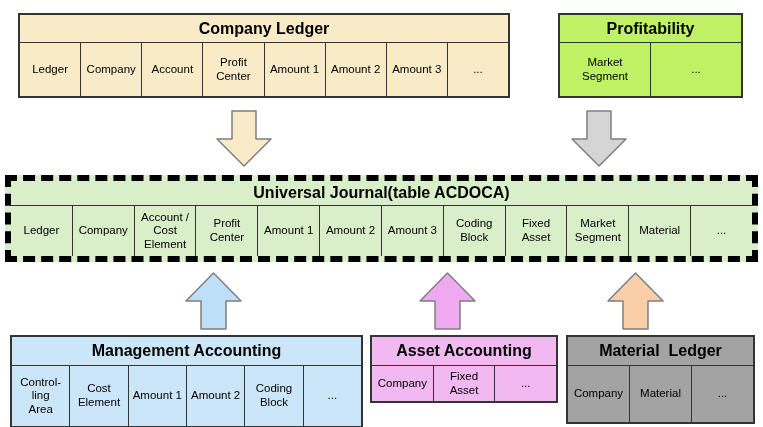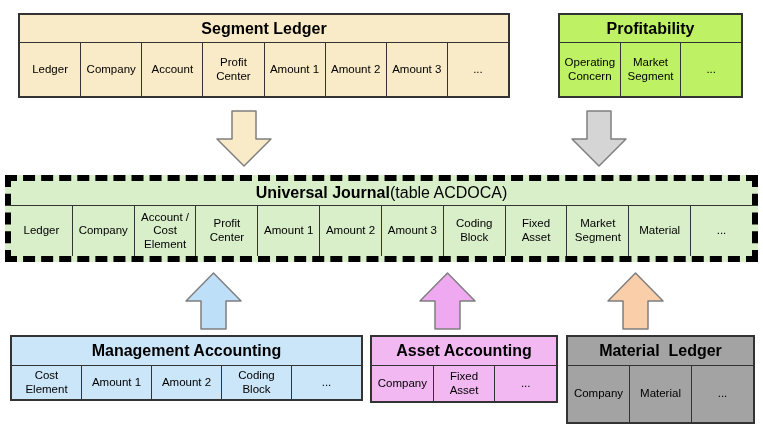--- a/index.html
+++ b/index.html
@@ -25,62 +25,60 @@
   .cell:last-child { border-right:none; }
 
   
   #gl   { left:18px;  top:13px; width:492px; height:85px; }
   #prof { left:558px; top:13px; width:185px; height:85px; }
   #gl .tbl-title, #prof .tbl-title { height:27px; }
 
   
   #uj { left:5px; top:175px; width:753px; height:87px; border:6px dashed #000; }
   #uj .tbl-title { height:24px; }
-  #uj .title-suffix { font-weight:normal; }
+  #uj .title-suffix { font-weight:bold; }
 
   
-  #ma { left:10px;  top:335px; width:353px; height:66px; }
+  #ma { left:10px;  top:335px; width:353px; height:93px; }
   #aa { left:370px; top:335px; width:188px; height:68px; }
   #ml { left:566px; top:335px; width:189px; height:89px; }
   #ma .tbl-title, #aa .tbl-title, #ml .tbl-title { height:28px; }
 
   
   .arrow { position:absolute; }
   .arrow polygon { stroke:#7f7f7f; stroke-width:1.5; stroke-linejoin:round; }
   #arrow-gl   { left:216px; top:110px; }
   #arrow-prof { left:571px; top:110px; }
   #arrow-ma   { left:185px; top:272px; }
   #arrow-aa   { left:419px; top:272px; }
   #arrow-ml   { left:607px; top:272px; }
 </style>
 </head>
 <body>
 
 <div id="canvas">
 
   <section class="tbl" id="gl" style="background-color: rgb(250, 235, 200);">
-    <div class="tbl-title">Segment Ledger</div>
+    <div class="tbl-title">Company Ledger</div>
     <div class="tbl-row">
       <div class="cell">Ledger</div>
       <div class="cell">Company</div>
       <div class="cell">Account</div>
       <div class="cell">Profit
 Center</div>
       <div class="cell">Amount 1</div>
       <div class="cell">Amount 2</div>
       <div class="cell">Amount 3</div>
       <div class="cell">...</div>
     </div>
   </section>
 
   <section class="tbl" id="prof" style="background-color: #bef264;">
     <div class="tbl-title">Profitability</div>
     <div class="tbl-row">
-      <div class="cell">Operating
-Concern</div>
       <div class="cell">Market
 Segment</div>
       <div class="cell">...</div>
     </div>
   </section>
 
   <svg class="arrow" id="arrow-gl" width="56" height="57" viewBox="0 0 56 57">
     <polygon points="16,1 40,1 40,29 55,29 28,56 1,29 16,29" fill="#FAEBC8"></polygon>
   </svg>
   <svg class="arrow" id="arrow-prof" width="56" height="57" viewBox="0 0 56 57">
@@ -120,20 +118,23 @@
   <svg class="arrow" id="arrow-aa" width="57" height="58" viewBox="0 0 57 58">
     <polygon points="28.5,1 56,29 41,29 41,57 16,57 16,29 1,29" fill="#EFA9F0"></polygon>
   </svg>
   <svg class="arrow" id="arrow-ml" width="57" height="58" viewBox="0 0 57 58">
     <polygon points="28.5,1 56,29 41,29 41,57 16,57 16,29 1,29" fill="#F9CEA8"></polygon>
   </svg>
 
   <section class="tbl" id="ma" style="background-color: rgb(204, 230, 249);">
     <div class="tbl-title">Management Accounting</div>
     <div class="tbl-row">
+      <div class="cell">Control-
+ling
+Area</div>
       <div class="cell">Cost
 Element</div>
       <div class="cell">Amount 1</div>
       <div class="cell">Amount 2</div>
       <div class="cell">Coding
 Block</div>
       <div class="cell">...</div>
     </div>
   </section>
 

